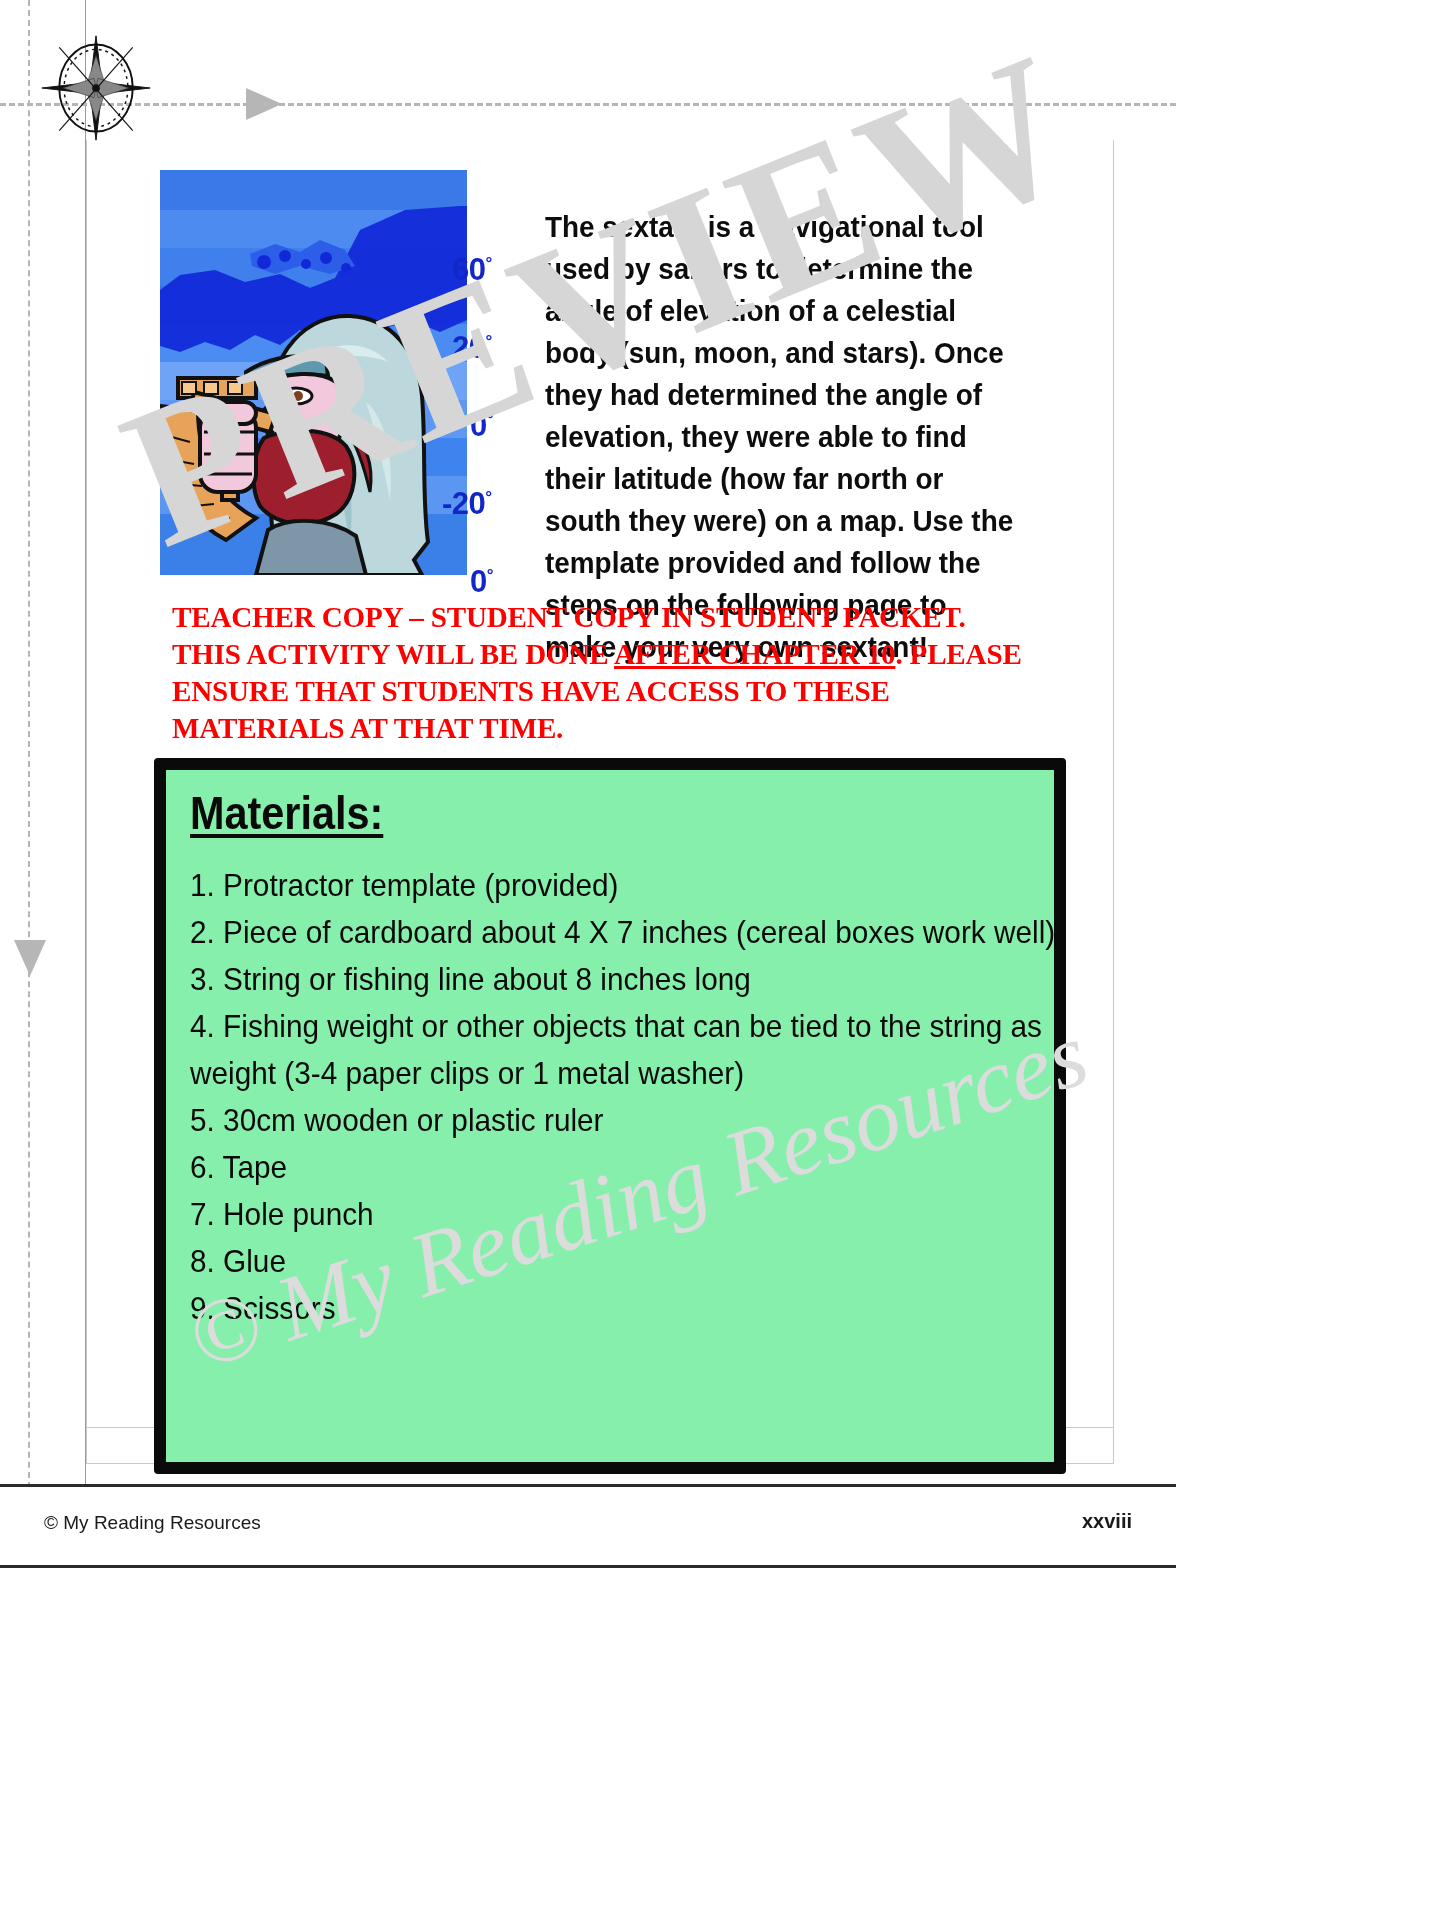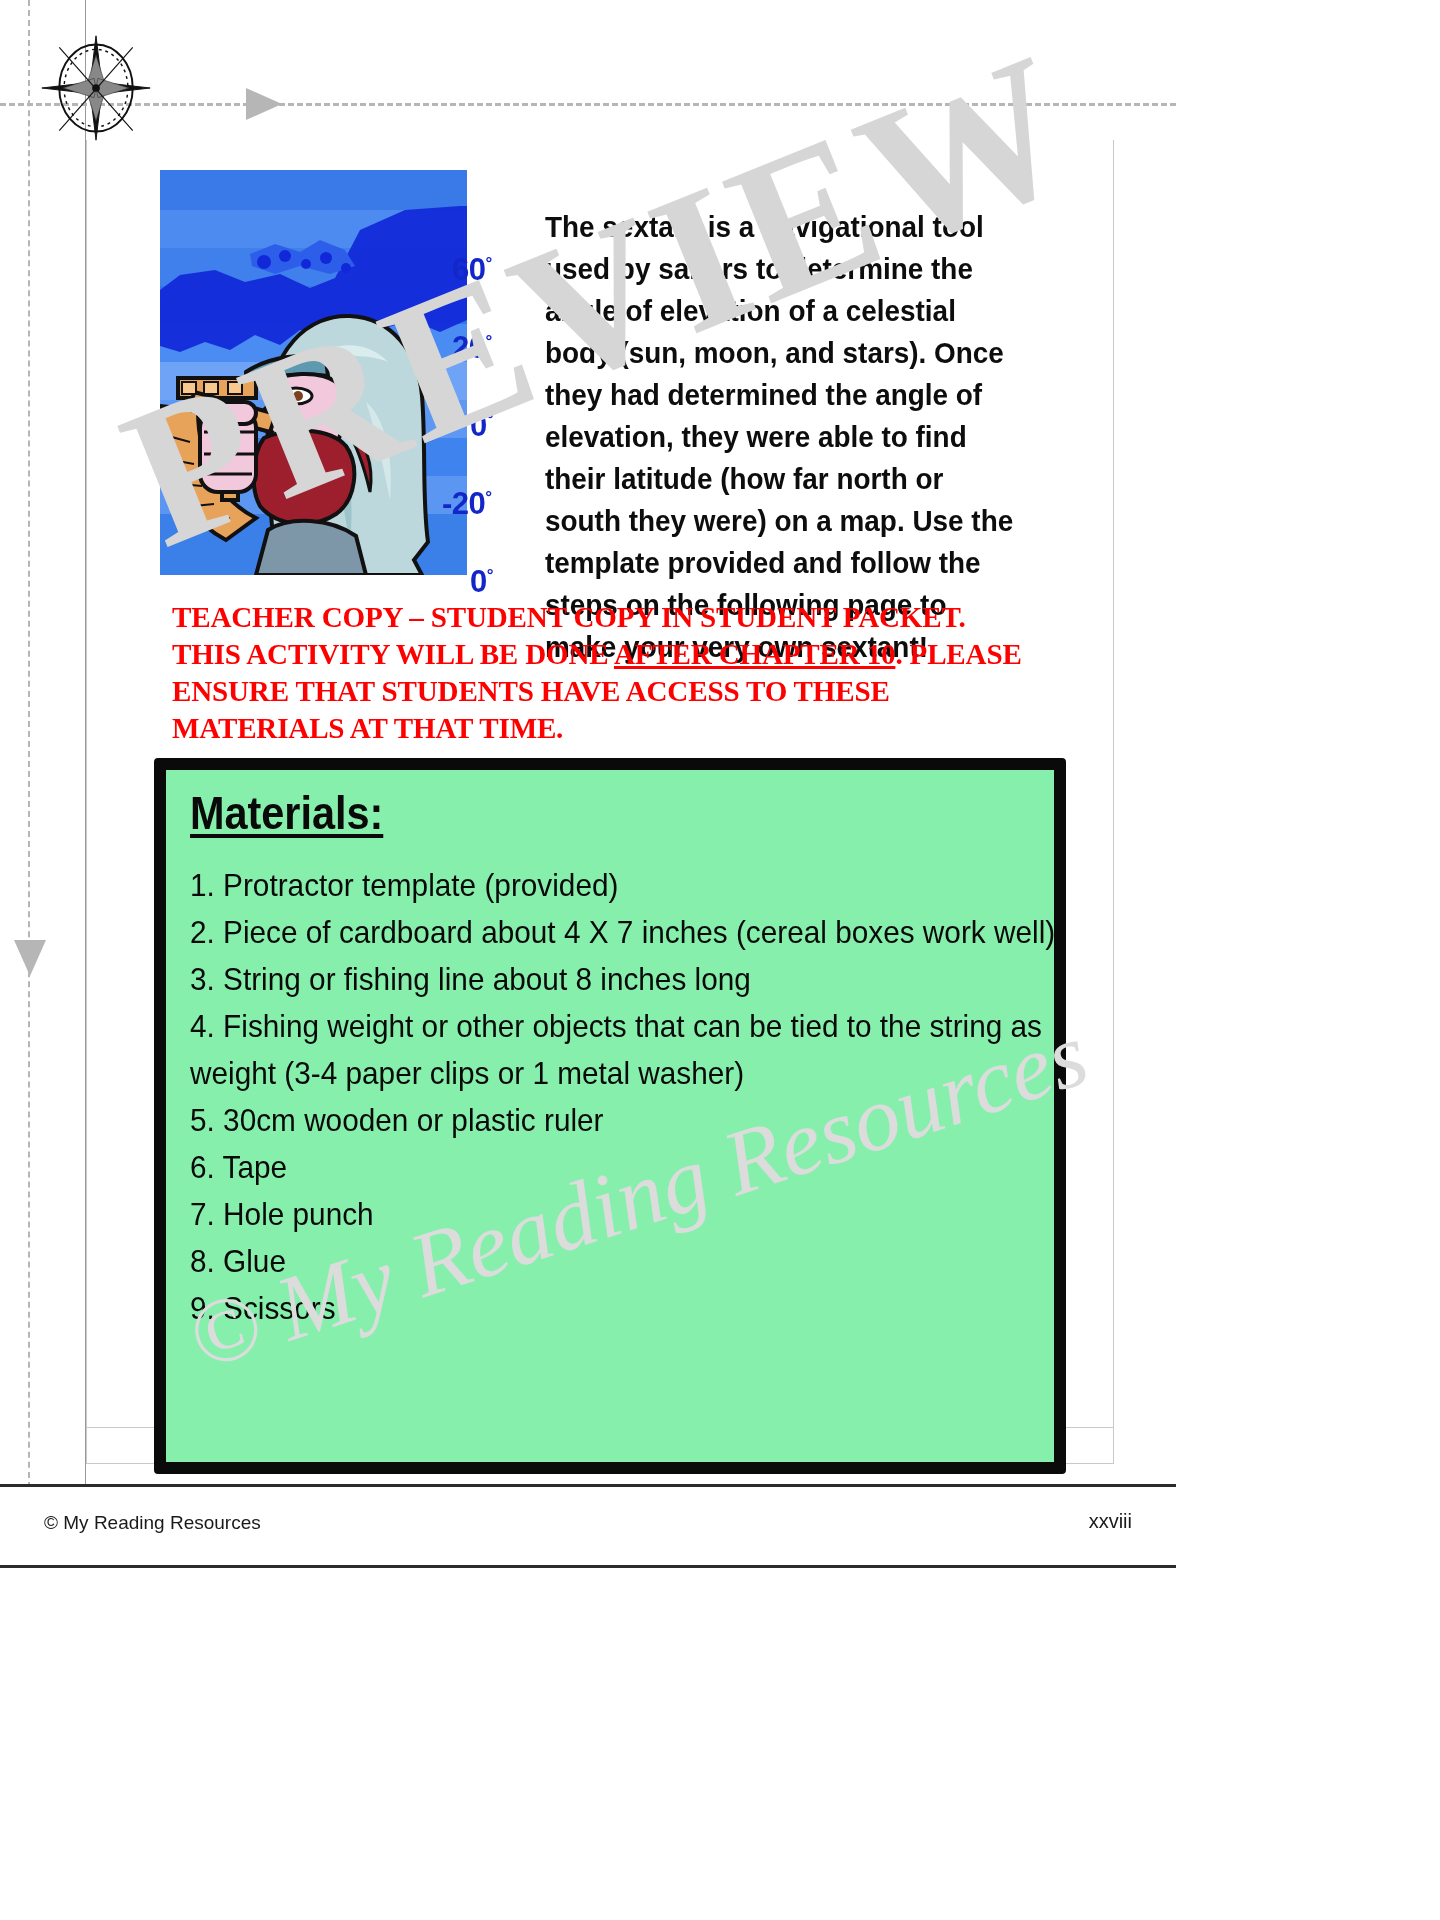--- a/index.html
+++ b/index.html
@@ -280,21 +280,21 @@
     top: 1512px;
     font-size: 19px;
     color: #1a1a1a;
     font-family: "Liberation Sans", sans-serif;
   }
   .footer-right {
     position: absolute;
     right: 44px;
     top: 1510px;
     font-size: 20px;
-    font-weight: normal;
+    font-weight: bold;
     color: #1a1a1a;
     font-family: "Liberation Sans", sans-serif;
   }
 </style>
 </head>
 <body>
 
 <div class="page">
 
   <div class="guide-v-left"></div>

